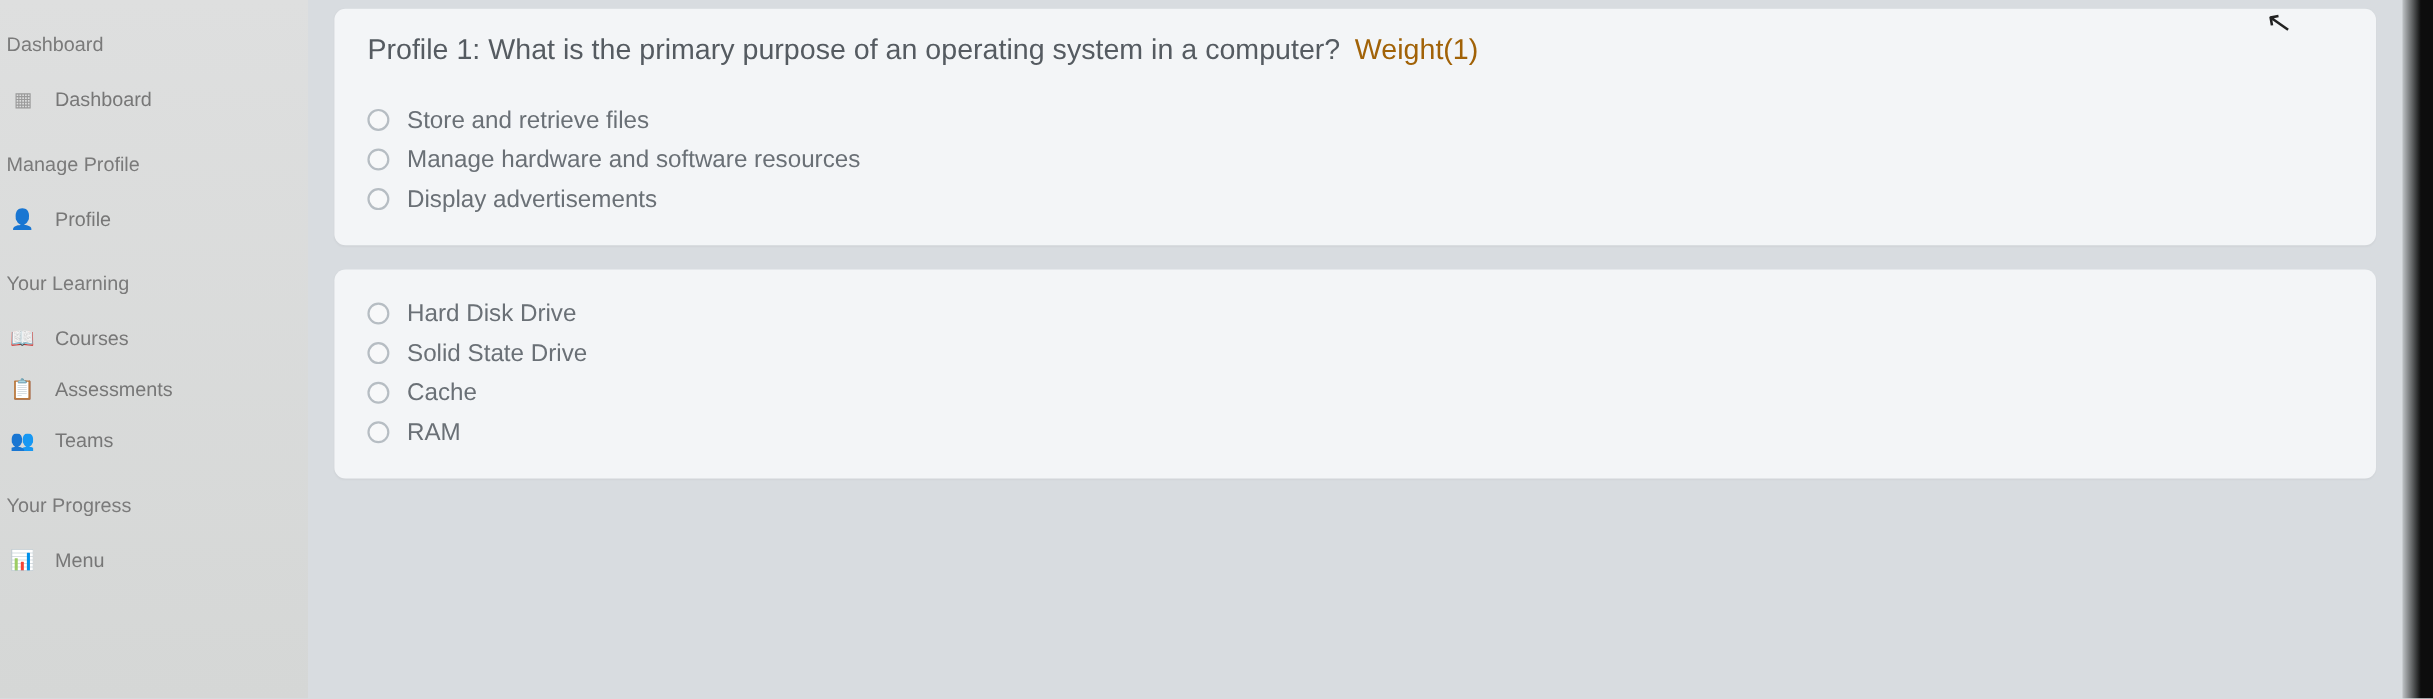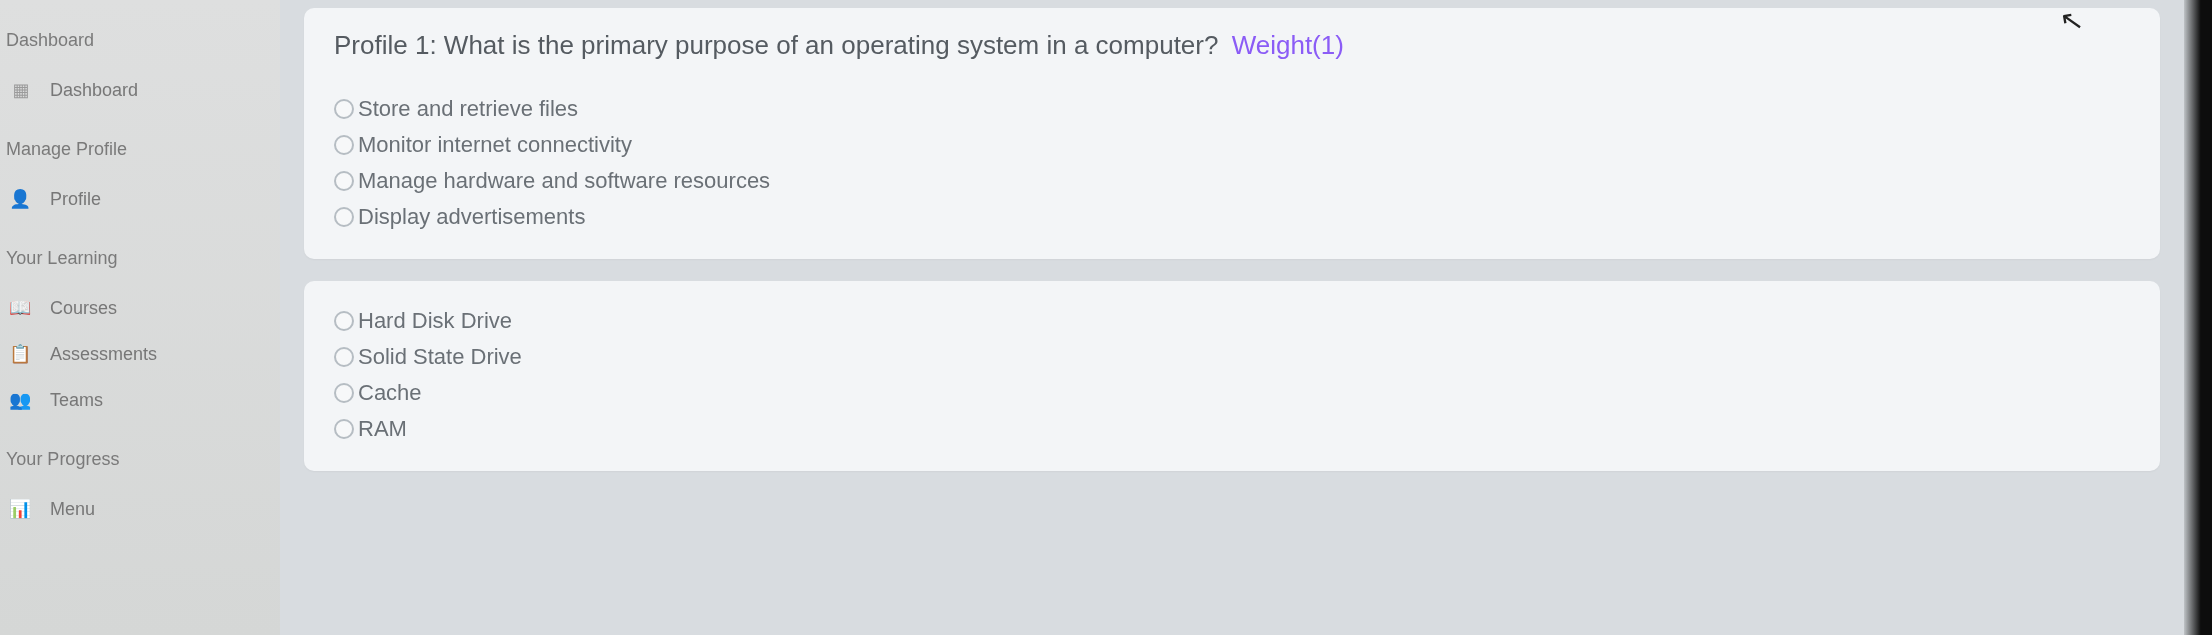--- a/index.html
+++ b/index.html
@@ -62,27 +62,27 @@
     margin-bottom: 22px;
     box-shadow: 0 1px 2px rgba(0,0,0,0.04);
   }
   .question-title {
     font-size: 26px;
     color: #555b61;
     font-weight: 400;
     margin-bottom: 30px;
   }
   .question-title .weight {
-    color: #8b5cf6;
+    color: #a16207;
     margin-left: 6px;
   }
   .option {
     display: flex;
     align-items: center;
-    gap: 4px;
+    gap: 16px;
     padding: 5px 0;
     font-size: 22px;
     color: #6a7076;
     cursor: pointer;
   }
   .radio {
     width: 20px;
     height: 20px;
     border: 2px solid #b6bdc3;
     border-radius: 50%;
@@ -151,24 +151,20 @@
       <span>Profile 1:</span>
       <span>What is the primary purpose of an operating system in a computer?</span>
       <span class="weight">Weight(1)</span>
     </h2>
     <div class="option">
       <span class="radio"></span>
       <span>Store and retrieve files</span>
     </div>
     <div class="option">
       <span class="radio"></span>
-      <span>Monitor internet connectivity</span>
-    </div>
-    <div class="option">
-      <span class="radio"></span>
       <span>Manage hardware and software resources</span>
     </div>
     <div class="option">
       <span class="radio"></span>
       <span>Display advertisements</span>
     </div>
   </section>
 
   <section class="card">
     <div class="option">

